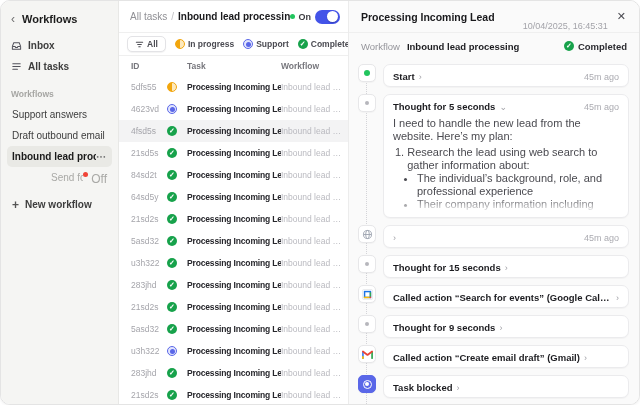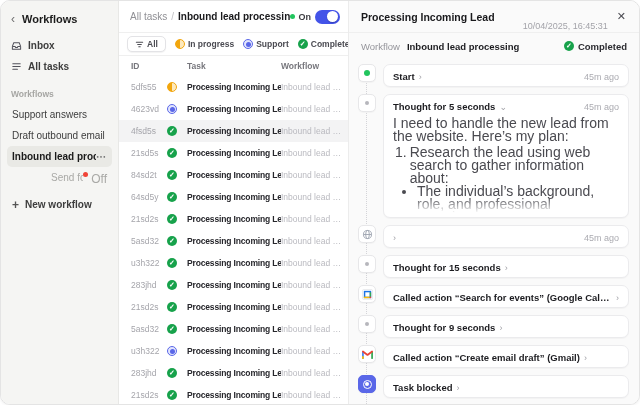--- a/index.html
+++ b/index.html
@@ -75,21 +75,21 @@
   .chip-icon.indigo{background:#5a67e8;border-color:#5a67e8;}
   .dot-green{width:6px;height:6px;border-radius:50%;background:#22c55e;}
   .dot-gray{width:4px;height:4px;border-radius:50%;background:#b6b6bc;}
   .blocked-glyph{width:9px;height:9px;border:1.3px solid #fff;border-radius:50%;position:relative;}
   .blocked-glyph::after{content:"";position:absolute;inset:1.2px;border-radius:50%;background:#fff;}
   .card{flex:1;min-width:0;background:#fff;border:1px solid #ebebed;border-radius:7px;padding:4px 9px;box-shadow:0 1px 1px rgba(0,0,0,.03);cursor:pointer;}
   .card-head{display:flex;align-items:flex-end;gap:4px;min-height:13px;}
   .card-title{font-size:9.5px;font-weight:700;color:#1c1c20;white-space:nowrap;overflow:hidden;text-overflow:ellipsis;}
   .chev{color:#a0a0a6;font-size:9px;line-height:9px;flex:none;}
   .card-time{margin-left:auto;font-size:9px;color:#ababb1;white-space:nowrap;flex:none;}
-  .thought-body{position:relative;max-height:96px;overflow:hidden;margin-top:5px;font-size:14px;line-height:13px;color:#4a4a50;}
+  .thought-body{position:relative;max-height:96px;overflow:hidden;margin-top:5px;font-size:11px;line-height:13px;color:#4a4a50;}
   .thought-body::after{content:"";position:absolute;left:0;right:0;bottom:0;height:16px;background:linear-gradient(rgba(255,255,255,0),#fff);}
   .thought-body p{margin-bottom:3px;}
   .ol-item{display:flex;gap:3px;padding-left:2px;}
   .thought-body ul{margin:0 0 1px 0;padding-left:24px;}
   .thought-body li{list-style:disc;}
 </style>
 </head>
 <body>
 
 <div class="window">

